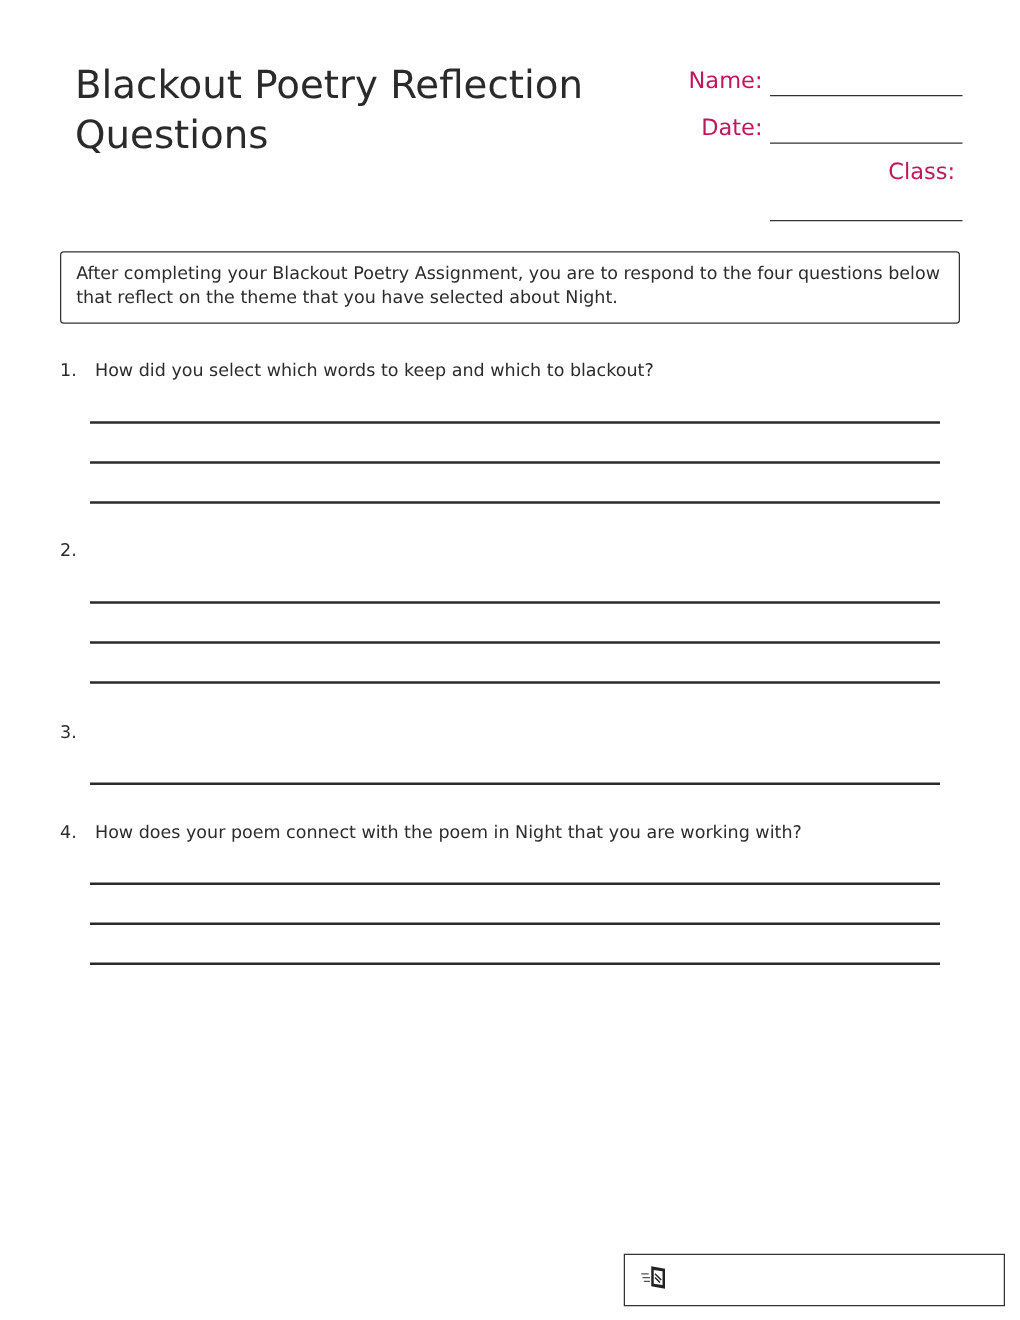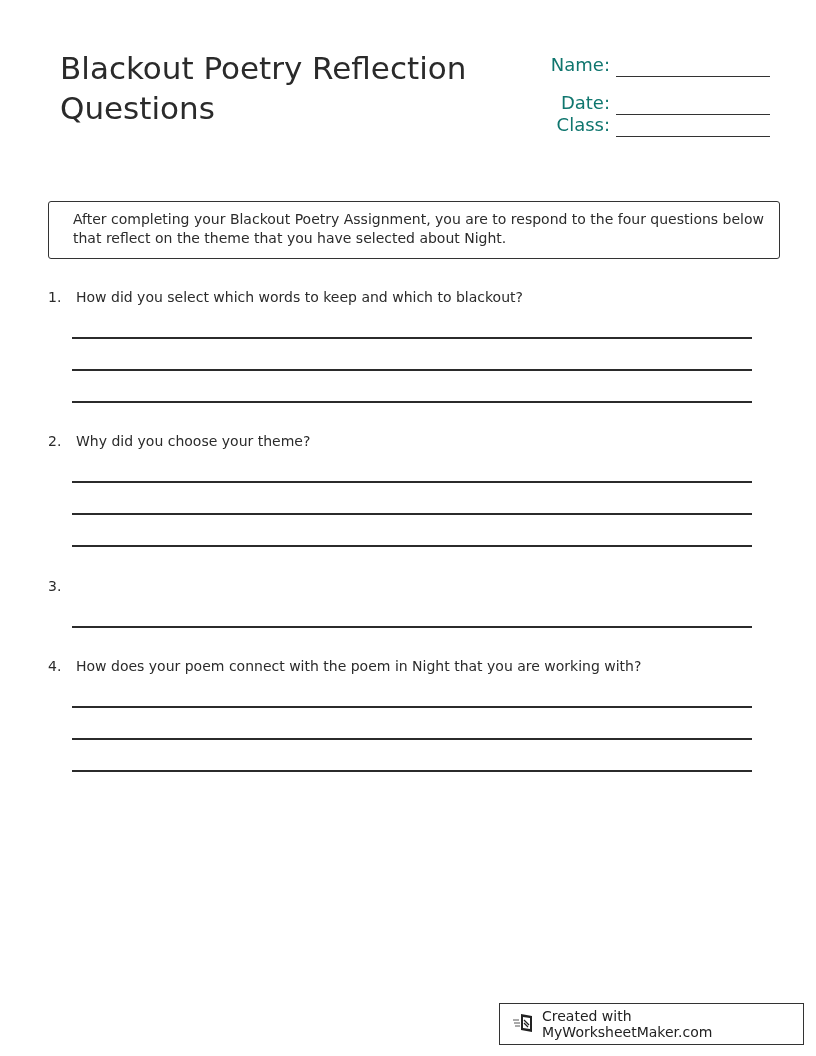--- a/index.html
+++ b/index.html
@@ -1,61 +1,60 @@
 <!DOCTYPE html>
 <html><head>
 <meta charset="utf-8">
 <style>
   html, body { margin: 0; padding: 0; background: #ffffff; }
   body { width: 816px; height: 1056px; position: relative; font-family: "DejaVu Sans", sans-serif; color: #2b2b2b; overflow: hidden; }
   .title { position: absolute; left: 60px; top: 48px; width: 440px; font-size: 31px; line-height: 40px; font-weight: normal; color: #2a2a2a; margin: 0; }
   .fields { position: absolute; left: 520px; top: 50px; width: 250px; }
   .field { position: absolute; right: 0; display: flex; align-items: flex-end; }
-  .field-label { font-size: 18px; color: #0f766e; text-align: right; margin-right: 6px; line-height: 24px; }
+  .field-label { font-size: 18px; color: #be185d; text-align: right; margin-right: 6px; line-height: 24px; }
   .field-line { width: 154px; border-bottom: 1.3px solid #333; height: 26px; }
-  .intro-box { position: absolute; left: 48px; top: 201px; width: 694px; height: 40px; border: 1.3px solid #333; border-radius: 3px; padding: 8px 12px 8px 24px; font-size: 14px; line-height: 19px; color: #2b2b2b; }
+  .intro-box { position: absolute; left: 48px; top: 201px; width: 694px; height: 40px; border: 1.3px solid #333; border-radius: 3px; padding: 8px 12px 8px 12px; font-size: 14px; line-height: 19px; color: #2b2b2b; }
   .question { position: absolute; left: 48px; font-size: 14px; color: #2b2b2b; display: flex; }
   .qnum { width: 28px; }
   .answer-line { position: absolute; left: 72px; width: 680px; border-top: 2.2px solid #2b2b2b; height: 0; }
   .footer { position: absolute; left: 499px; top: 1003px; width: 305px; height: 42px; border: 1.3px solid #333; display: flex; align-items: center; box-sizing: border-box; padding-left: 12px; font-size: 14px; color: #222; }
   .footer svg { margin-right: 6px; }
 </style>
 </head>
 <body>
 
 <h1 class="title">Blackout Poetry Reflection Questions</h1>
 
 <div class="fields">
   <div class="field" style="top:0px;">
     <span class="field-label">Name:</span>
     <span class="field-line"></span>
   </div>
   <div class="field" style="top:38px;">
     <span class="field-label">Date:</span>
     <span class="field-line"></span>
   </div>
-  <div class="field" style="top:60px;">
+  <div class="field" style="top:76px;flex-direction:column;">
     <span class="field-label">Class:</span>
     <span class="field-line"></span>
   </div>
 </div>
 
 <div class="intro-box">After completing your Blackout Poetry Assignment, you are to respond to the four questions below that reflect on the theme that you have selected about Night.</div>
 
 <div class="question" style="top:289px;">
   <span class="qnum">1.</span>
   <span>How did you select which words to keep and which to blackout?</span>
 </div>
 <div class="answer-line" style="top:337px;"></div>
 <div class="answer-line" style="top:369px;"></div>
 <div class="answer-line" style="top:401px;"></div>
 
 <div class="question" style="top:433px;">
   <span class="qnum">2.</span>
-  <span>Why did you choose your theme?</span>
 </div>
 <div class="answer-line" style="top:481px;"></div>
 <div class="answer-line" style="top:513px;"></div>
 <div class="answer-line" style="top:545px;"></div>
 
 <div class="question" style="top:578px;">
   <span class="qnum">3.</span>
 </div>
 <div class="answer-line" style="top:626px;"></div>
 
@@ -72,14 +71,13 @@
     <svg width="24" height="22" viewBox="0 0 24 22">
       <line x1="1" y1="8" x2="7" y2="8" stroke="#555" stroke-width="1"></line>
       <line x1="2" y1="11" x2="8" y2="11" stroke="#555" stroke-width="1"></line>
       <line x1="3" y1="14" x2="8" y2="14" stroke="#555" stroke-width="1"></line>
       <path d="M9 2 L20 4 L20 20 L9 18 Z" fill="#222"></path>
       <path d="M11 5 L18 6 L18 17 L11 16 Z" fill="#fff"></path>
       <line x1="12" y1="8" x2="17" y2="13" stroke="#222" stroke-width="1.2"></line>
       <line x1="12" y1="11" x2="16" y2="15" stroke="#222" stroke-width="1.2"></line>
     </svg>
   </span>
-  <span>Created with MyWorksheetMaker.com</span>
 </div>
 
 </body></html>

